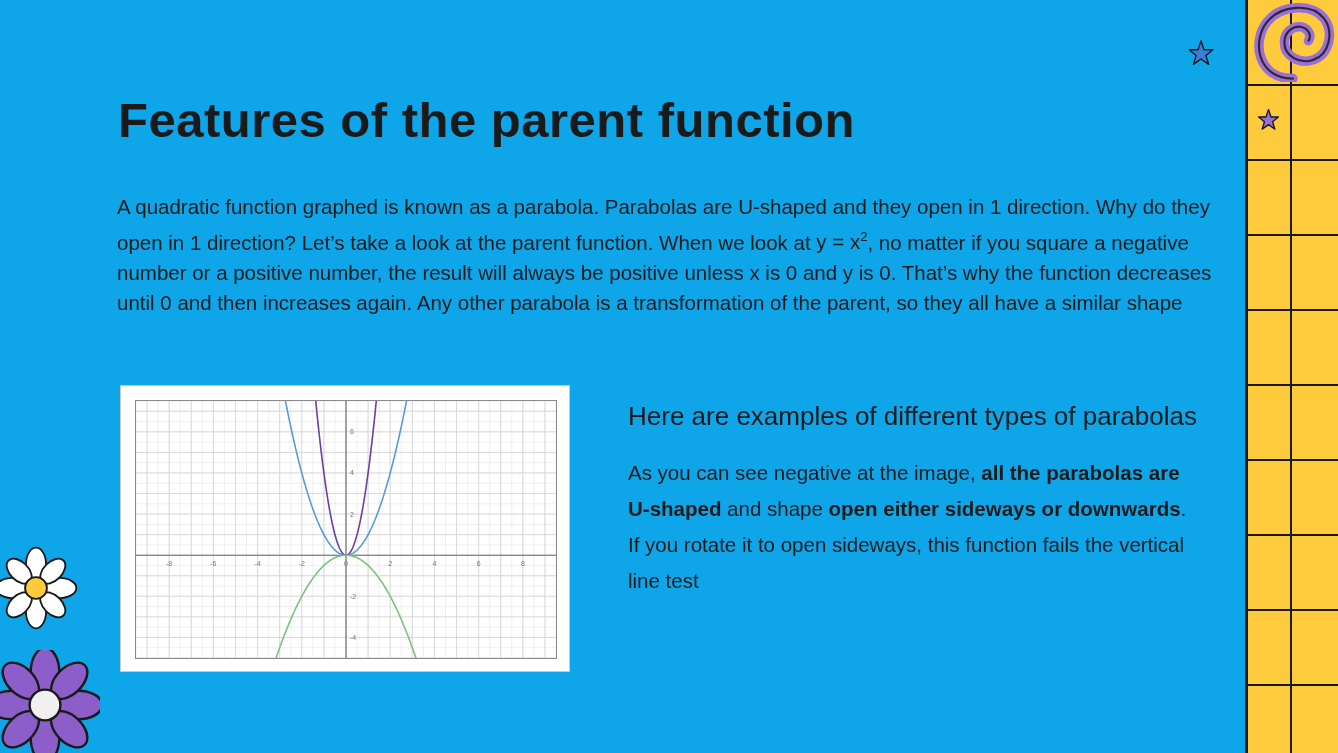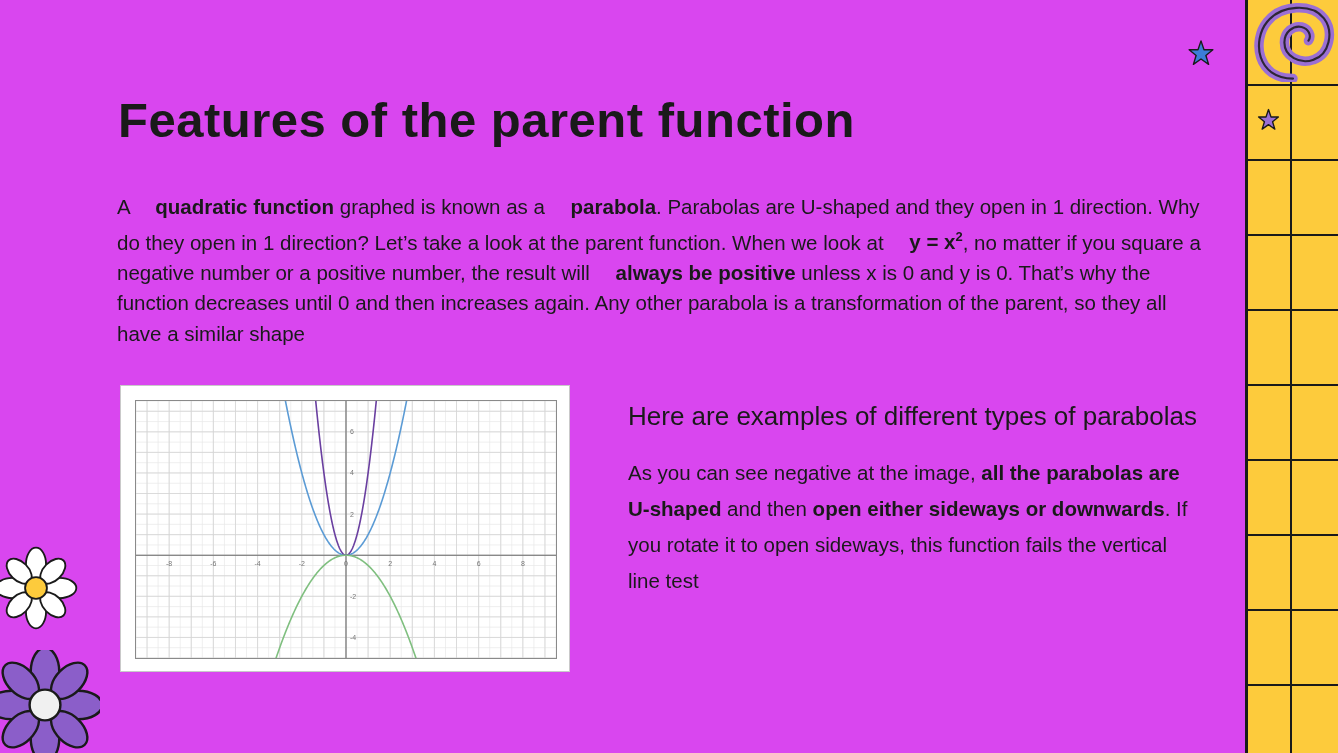--- a/index.html
+++ b/index.html
@@ -11,21 +11,21 @@
     width: 1338px;
     height: 753px;
     overflow: hidden;
     font-family: "Liberation Sans", sans-serif;
   }
 
   #slide {
     position: relative;
     width: 1338px;
     height: 753px;
-    background: #d946ef;
+    background: #0ea5e9;
     overflow: hidden;
   }
 
   
   #right-strip {
     position: absolute;
     top: 0;
     right: 0;
     width: 90px;
     height: 753px;
@@ -91,21 +91,21 @@
 
   #intro-paragraph {
     position: absolute;
     left: 117px;
     top: 192px;
     width: 1097px;
     font-size: 20.5px;
     line-height: 30.5px;
     color: #1a1a1a;
   }
-  #intro-paragraph b { font-weight: bold; margin-left: 20px; }
+  #intro-paragraph b { font-weight: normal; }
   #intro-paragraph sup { font-size: 13px; vertical-align: super; }
 
   
   #graph-frame {
     position: absolute;
     left: 120px;
     top: 385px;
     width: 450px;
     height: 287px;
     background: #ffffff;
@@ -325,15 +325,15 @@
           <text x="214" y="74.46000000000001" fill="#777" font-size="7" text-anchor="start" font-family="&quot;Liberation Sans&quot;, sans-serif">4</text>
           <text x="214" y="33.34" fill="#777" font-size="7" text-anchor="start" font-family="&quot;Liberation Sans&quot;, sans-serif">6</text>
           <path d=" M 145.89 -18.71 L 146.34 -16.33 L 146.78 -13.97 L 147.22 -11.63 L 147.66 -9.30 L 148.11 -6.99 L 148.55 -4.70 L 148.99 -2.42 L 149.43 -0.16 L 149.87 2.09 L 150.32 4.32 L 150.76 6.53 L 151.20 8.73 L 151.64 10.91 L 152.08 13.07 L 152.53 15.21 L 152.97 17.34 L 153.41 19.46 L 153.85 21.56 L 154.29 23.64 L 154.74 25.70 L 155.18 27.75 L 155.62 29.78 L 156.06 31.79 L 156.51 33.79 L 156.95 35.77 L 157.39 37.74 L 157.83 39.69 L 158.27 41.62 L 158.72 43.54 L 159.16 45.44 L 159.60 47.32 L 160.04 49.19 L 160.48 51.04 L 160.93 52.87 L 161.37 54.69 L 161.81 56.49 L 162.25 58.28 L 162.69 60.04 L 163.14 61.80 L 163.58 63.53 L 164.02 65.25 L 164.46 66.95 L 164.91 68.64 L 165.35 70.31 L 165.79 71.96 L 166.23 73.60 L 166.67 75.22 L 167.12 76.82 L 167.56 78.41 L 168.00 79.98 L 168.44 81.53 L 168.88 83.07 L 169.33 84.59 L 169.77 86.10 L 170.21 87.59 L 170.65 89.06 L 171.09 90.51 L 171.54 91.95 L 171.98 93.38 L 172.42 94.78 L 172.86 96.17 L 173.31 97.54 L 173.75 98.90 L 174.19 100.24 L 174.63 101.57 L 175.07 102.87 L 175.52 104.17 L 175.96 105.44 L 176.40 106.70 L 176.84 107.94 L 177.28 109.17 L 177.73 110.37 L 178.17 111.57 L 178.61 112.74 L 179.05 113.90 L 179.49 115.05 L 179.94 116.17 L 180.38 117.28 L 180.82 118.38 L 181.26 119.45 L 181.71 120.51 L 182.15 121.56 L 182.59 122.59 L 183.03 123.60 L 183.47 124.59 L 183.92 125.57 L 184.36 126.53 L 184.80 127.48 L 185.24 128.41 L 185.68 129.32 L 186.13 130.22 L 186.57 131.10 L 187.01 131.96 L 187.45 132.81 L 187.89 133.64 L 188.34 134.45 L 188.78 135.25 L 189.22 136.03 L 189.66 136.80 L 190.11 137.55 L 190.55 138.28 L 190.99 138.99 L 191.43 139.69 L 191.87 140.38 L 192.32 141.04 L 192.76 141.69 L 193.20 142.32 L 193.64 142.94 L 194.08 143.54 L 194.53 144.13 L 194.97 144.69 L 195.41 145.24 L 195.85 145.78 L 196.29 146.30 L 196.74 146.80 L 197.18 147.28 L 197.62 147.75 L 198.06 148.20 L 198.51 148.64 L 198.95 149.06 L 199.39 149.46 L 199.83 149.85 L 200.27 150.22 L 200.72 150.57 L 201.16 150.91 L 201.60 151.23 L 202.04 151.54 L 202.48 151.82 L 202.93 152.09 L 203.37 152.35 L 203.81 152.59 L 204.25 152.81 L 204.69 153.02 L 205.14 153.20 L 205.58 153.38 L 206.02 153.53 L 206.46 153.67 L 206.91 153.80 L 207.35 153.90 L 207.79 153.99 L 208.23 154.07 L 208.67 154.13 L 209.12 154.17 L 209.56 154.19 L 210.00 154.20 L 210.44 154.19 L 210.88 154.17 L 211.33 154.13 L 211.77 154.07 L 212.21 153.99 L 212.65 153.90 L 213.09 153.80 L 213.54 153.67 L 213.98 153.53 L 214.42 153.38 L 214.86 153.20 L 215.31 153.02 L 215.75 152.81 L 216.19 152.59 L 216.63 152.35 L 217.07 152.09 L 217.52 151.82 L 217.96 151.54 L 218.40 151.23 L 218.84 150.91 L 219.28 150.57 L 219.73 150.22 L 220.17 149.85 L 220.61 149.46 L 221.05 149.06 L 221.49 148.64 L 221.94 148.20 L 222.38 147.75 L 222.82 147.28 L 223.26 146.80 L 223.71 146.30 L 224.15 145.78 L 224.59 145.24 L 225.03 144.69 L 225.47 144.13 L 225.92 143.54 L 226.36 142.94 L 226.80 142.32 L 227.24 141.69 L 227.68 141.04 L 228.13 140.38 L 228.57 139.69 L 229.01 138.99 L 229.45 138.28 L 229.89 137.55 L 230.34 136.80 L 230.78 136.03 L 231.22 135.25 L 231.66 134.45 L 232.11 133.64 L 232.55 132.81 L 232.99 131.96 L 233.43 131.10 L 233.87 130.22 L 234.32 129.32 L 234.76 128.41 L 235.20 127.48 L 235.64 126.53 L 236.08 125.57 L 236.53 124.59 L 236.97 123.60 L 237.41 122.59 L 237.85 121.56 L 238.29 120.51 L 238.74 119.45 L 239.18 118.38 L 239.62 117.28 L 240.06 116.17 L 240.51 115.05 L 240.95 113.90 L 241.39 112.74 L 241.83 111.57 L 242.27 110.37 L 242.72 109.17 L 243.16 107.94 L 243.60 106.70 L 244.04 105.44 L 244.48 104.17 L 244.93 102.87 L 245.37 101.57 L 245.81 100.24 L 246.25 98.90 L 246.69 97.54 L 247.14 96.17 L 247.58 94.78 L 248.02 93.38 L 248.46 91.95 L 248.91 90.51 L 249.35 89.06 L 249.79 87.59 L 250.23 86.10 L 250.67 84.59 L 251.12 83.07 L 251.56 81.53 L 252.00 79.98 L 252.44 78.41 L 252.88 76.82 L 253.33 75.22 L 253.77 73.60 L 254.21 71.96 L 254.65 70.31 L 255.09 68.64 L 255.54 66.95 L 255.98 65.25 L 256.42 63.53 L 256.86 61.80 L 257.31 60.04 L 257.75 58.28 L 258.19 56.49 L 258.63 54.69 L 259.07 52.87 L 259.52 51.04 L 259.96 49.19 L 260.40 47.32 L 260.84 45.44 L 261.28 43.54 L 261.73 41.62 L 262.17 39.69 L 262.61 37.74 L 263.05 35.77 L 263.49 33.79 L 263.94 31.79 L 264.38 29.78 L 264.82 27.75 L 265.26 25.70 L 265.71 23.64 L 266.15 21.56 L 266.59 19.46 L 267.03 17.34 L 267.47 15.21 L 267.92 13.07 L 268.36 10.91 L 268.80 8.73 L 269.24 6.53 L 269.68 4.32 L 270.13 2.09 L 270.57 -0.16 L 271.01 -2.42 L 271.45 -4.70 L 271.89 -6.99 L 272.34 -9.30 L 272.78 -11.63 L 273.22 -13.97 L 273.66 -16.33 L 274.11 -18.71" fill="none" stroke="#5b9bd5" stroke-width="1.6"></path>
           <path d=" M 178.17 -16.33 L 178.61 -11.63 L 179.05 -6.99 L 179.49 -2.42 L 179.94 2.09 L 180.38 6.53 L 180.82 10.91 L 181.26 15.21 L 181.71 19.46 L 182.15 23.64 L 182.59 27.75 L 183.03 31.79 L 183.47 35.77 L 183.92 39.69 L 184.36 43.54 L 184.80 47.32 L 185.24 51.04 L 185.68 54.69 L 186.13 58.28 L 186.57 61.80 L 187.01 65.25 L 187.45 68.64 L 187.89 71.96 L 188.34 75.22 L 188.78 78.41 L 189.22 81.53 L 189.66 84.59 L 190.11 87.59 L 190.55 90.51 L 190.99 93.38 L 191.43 96.17 L 191.87 98.90 L 192.32 101.57 L 192.76 104.17 L 193.20 106.70 L 193.64 109.17 L 194.08 111.57 L 194.53 113.90 L 194.97 116.17 L 195.41 118.38 L 195.85 120.51 L 196.29 122.59 L 196.74 124.59 L 197.18 126.53 L 197.62 128.41 L 198.06 130.22 L 198.51 131.96 L 198.95 133.64 L 199.39 135.25 L 199.83 136.80 L 200.27 138.28 L 200.72 139.69 L 201.16 141.04 L 201.60 142.32 L 202.04 143.54 L 202.48 144.69 L 202.93 145.78 L 203.37 146.80 L 203.81 147.75 L 204.25 148.64 L 204.69 149.46 L 205.14 150.22 L 205.58 150.91 L 206.02 151.54 L 206.46 152.09 L 206.91 152.59 L 207.35 153.02 L 207.79 153.38 L 208.23 153.67 L 208.67 153.90 L 209.12 154.07 L 209.56 154.17 L 210.00 154.20 L 210.44 154.17 L 210.88 154.07 L 211.33 153.90 L 211.77 153.67 L 212.21 153.38 L 212.65 153.02 L 213.09 152.59 L 213.54 152.09 L 213.98 151.54 L 214.42 150.91 L 214.86 150.22 L 215.31 149.46 L 215.75 148.64 L 216.19 147.75 L 216.63 146.80 L 217.07 145.78 L 217.52 144.69 L 217.96 143.54 L 218.40 142.32 L 218.84 141.04 L 219.28 139.69 L 219.73 138.28 L 220.17 136.80 L 220.61 135.25 L 221.05 133.64 L 221.49 131.96 L 221.94 130.22 L 222.38 128.41 L 222.82 126.53 L 223.26 124.59 L 223.71 122.59 L 224.15 120.51 L 224.59 118.38 L 225.03 116.17 L 225.47 113.90 L 225.92 111.57 L 226.36 109.17 L 226.80 106.70 L 227.24 104.17 L 227.68 101.57 L 228.13 98.90 L 228.57 96.17 L 229.01 93.38 L 229.45 90.51 L 229.89 87.59 L 230.34 84.59 L 230.78 81.53 L 231.22 78.41 L 231.66 75.22 L 232.11 71.96 L 232.55 68.64 L 232.99 65.25 L 233.43 61.80 L 233.87 58.28 L 234.32 54.69 L 234.76 51.04 L 235.20 47.32 L 235.64 43.54 L 236.08 39.69 L 236.53 35.77 L 236.97 31.79 L 237.41 27.75 L 237.85 23.64 L 238.29 19.46 L 238.74 15.21 L 239.18 10.91 L 239.62 6.53 L 240.06 2.09 L 240.51 -2.42 L 240.95 -6.99 L 241.39 -11.63 L 241.83 -16.33" fill="none" stroke="#6a3fa0" stroke-width="1.6"></path>
           <path d=" M 133.52 277.27 L 133.96 275.85 L 134.40 274.44 L 134.84 273.04 L 135.28 271.64 L 135.73 270.26 L 136.17 268.88 L 136.61 267.51 L 137.05 266.15 L 137.49 264.80 L 137.94 263.45 L 138.38 262.12 L 138.82 260.79 L 139.26 259.47 L 139.71 258.16 L 140.15 256.85 L 140.59 255.56 L 141.03 254.27 L 141.47 252.99 L 141.92 251.72 L 142.36 250.46 L 142.80 249.20 L 143.24 247.96 L 143.68 246.72 L 144.13 245.49 L 144.57 244.27 L 145.01 243.06 L 145.45 241.85 L 145.89 240.65 L 146.34 239.47 L 146.78 238.29 L 147.22 237.11 L 147.66 235.95 L 148.11 234.80 L 148.55 233.65 L 148.99 232.51 L 149.43 231.38 L 149.87 230.26 L 150.32 229.14 L 150.76 228.04 L 151.20 226.94 L 151.64 225.85 L 152.08 224.77 L 152.53 223.69 L 152.97 222.63 L 153.41 221.57 L 153.85 220.52 L 154.29 219.48 L 154.74 218.45 L 155.18 217.43 L 155.62 216.41 L 156.06 215.40 L 156.51 214.40 L 156.95 213.41 L 157.39 212.43 L 157.83 211.46 L 158.27 210.49 L 158.72 209.53 L 159.16 208.58 L 159.60 207.64 L 160.04 206.71 L 160.48 205.78 L 160.93 204.86 L 161.37 203.96 L 161.81 203.05 L 162.25 202.16 L 162.69 201.28 L 163.14 200.40 L 163.58 199.53 L 164.02 198.68 L 164.46 197.82 L 164.91 196.98 L 165.35 196.15 L 165.79 195.32 L 166.23 194.50 L 166.67 193.69 L 167.12 192.89 L 167.56 192.10 L 168.00 191.31 L 168.44 190.53 L 168.88 189.76 L 169.33 189.00 L 169.77 188.25 L 170.21 187.51 L 170.65 186.77 L 171.09 186.04 L 171.54 185.32 L 171.98 184.61 L 172.42 183.91 L 172.86 183.21 L 173.31 182.53 L 173.75 181.85 L 174.19 181.18 L 174.63 180.52 L 175.07 179.86 L 175.52 179.22 L 175.96 178.58 L 176.40 177.95 L 176.84 177.33 L 177.28 176.72 L 177.73 176.11 L 178.17 175.52 L 178.61 174.93 L 179.05 174.35 L 179.49 173.78 L 179.94 173.21 L 180.38 172.66 L 180.82 172.11 L 181.26 171.57 L 181.71 171.04 L 182.15 170.52 L 182.59 170.01 L 183.03 169.50 L 183.47 169.00 L 183.92 168.51 L 184.36 168.03 L 184.80 167.56 L 185.24 167.10 L 185.68 166.64 L 186.13 166.19 L 186.57 165.75 L 187.01 165.32 L 187.45 164.90 L 187.89 164.48 L 188.34 164.07 L 188.78 163.67 L 189.22 163.28 L 189.66 162.90 L 190.11 162.53 L 190.55 162.16 L 190.99 161.80 L 191.43 161.45 L 191.87 161.11 L 192.32 160.78 L 192.76 160.45 L 193.20 160.14 L 193.64 159.83 L 194.08 159.53 L 194.53 159.24 L 194.97 158.95 L 195.41 158.68 L 195.85 158.41 L 196.29 158.15 L 196.74 157.90 L 197.18 157.66 L 197.62 157.42 L 198.06 157.20 L 198.51 156.98 L 198.95 156.77 L 199.39 156.57 L 199.83 156.38 L 200.27 156.19 L 200.72 156.01 L 201.16 155.84 L 201.60 155.68 L 202.04 155.53 L 202.48 155.39 L 202.93 155.25 L 203.37 155.13 L 203.81 155.01 L 204.25 154.89 L 204.69 154.79 L 205.14 154.70 L 205.58 154.61 L 206.02 154.53 L 206.46 154.46 L 206.91 154.40 L 207.35 154.35 L 207.79 154.30 L 208.23 154.27 L 208.67 154.24 L 209.12 154.22 L 209.56 154.20 L 210.00 154.20 L 210.44 154.20 L 210.88 154.22 L 211.33 154.24 L 211.77 154.27 L 212.21 154.30 L 212.65 154.35 L 213.09 154.40 L 213.54 154.46 L 213.98 154.53 L 214.42 154.61 L 214.86 154.70 L 215.31 154.79 L 215.75 154.89 L 216.19 155.01 L 216.63 155.13 L 217.07 155.25 L 217.52 155.39 L 217.96 155.53 L 218.40 155.68 L 218.84 155.84 L 219.28 156.01 L 219.73 156.19 L 220.17 156.38 L 220.61 156.57 L 221.05 156.77 L 221.49 156.98 L 221.94 157.20 L 222.38 157.42 L 222.82 157.66 L 223.26 157.90 L 223.71 158.15 L 224.15 158.41 L 224.59 158.68 L 225.03 158.95 L 225.47 159.24 L 225.92 159.53 L 226.36 159.83 L 226.80 160.14 L 227.24 160.45 L 227.68 160.78 L 228.13 161.11 L 228.57 161.45 L 229.01 161.80 L 229.45 162.16 L 229.89 162.53 L 230.34 162.90 L 230.78 163.28 L 231.22 163.67 L 231.66 164.07 L 232.11 164.48 L 232.55 164.90 L 232.99 165.32 L 233.43 165.75 L 233.87 166.19 L 234.32 166.64 L 234.76 167.10 L 235.20 167.56 L 235.64 168.03 L 236.08 168.51 L 236.53 169.00 L 236.97 169.50 L 237.41 170.01 L 237.85 170.52 L 238.29 171.04 L 238.74 171.57 L 239.18 172.11 L 239.62 172.66 L 240.06 173.21 L 240.51 173.78 L 240.95 174.35 L 241.39 174.93 L 241.83 175.52 L 242.27 176.11 L 242.72 176.72 L 243.16 177.33 L 243.60 177.95 L 244.04 178.58 L 244.48 179.22 L 244.93 179.86 L 245.37 180.52 L 245.81 181.18 L 246.25 181.85 L 246.69 182.53 L 247.14 183.21 L 247.58 183.91 L 248.02 184.61 L 248.46 185.32 L 248.91 186.04 L 249.35 186.77 L 249.79 187.51 L 250.23 188.25 L 250.67 189.00 L 251.12 189.76 L 251.56 190.53 L 252.00 191.31 L 252.44 192.10 L 252.88 192.89 L 253.33 193.69 L 253.77 194.50 L 254.21 195.32 L 254.65 196.15 L 255.09 196.98 L 255.54 197.82 L 255.98 198.68 L 256.42 199.53 L 256.86 200.40 L 257.31 201.28 L 257.75 202.16 L 258.19 203.05 L 258.63 203.96 L 259.07 204.86 L 259.52 205.78 L 259.96 206.71 L 260.40 207.64 L 260.84 208.58 L 261.28 209.53 L 261.73 210.49 L 262.17 211.46 L 262.61 212.43 L 263.05 213.41 L 263.49 214.40 L 263.94 215.40 L 264.38 216.41 L 264.82 217.43 L 265.26 218.45 L 265.71 219.48 L 266.15 220.52 L 266.59 221.57 L 267.03 222.63 L 267.47 223.69 L 267.92 224.77 L 268.36 225.85 L 268.80 226.94 L 269.24 228.04 L 269.68 229.14 L 270.13 230.26 L 270.57 231.38 L 271.01 232.51 L 271.45 233.65 L 271.89 234.80 L 272.34 235.95 L 272.78 237.11 L 273.22 238.29 L 273.66 239.47 L 274.11 240.65 L 274.55 241.85 L 274.99 243.06 L 275.43 244.27 L 275.87 245.49 L 276.32 246.72 L 276.76 247.96 L 277.20 249.20 L 277.64 250.46 L 278.08 251.72 L 278.53 252.99 L 278.97 254.27 L 279.41 255.56 L 279.85 256.85 L 280.29 258.16 L 280.74 259.47 L 281.18 260.79 L 281.62 262.12 L 282.06 263.45 L 282.51 264.80 L 282.95 266.15 L 283.39 267.51 L 283.83 268.88 L 284.27 270.26 L 284.72 271.64 L 285.16 273.04 L 285.60 274.44 L 286.04 275.85 L 286.48 277.27" fill="none" stroke="#7fbf7f" stroke-width="1.6"></path>
         </svg>
     </div>
   </div>
 
   <div id="right-text-1">Here are examples of different types of parabolas</div>
-  <div id="right-text-2"><span>As you can see negative at the image, </span><b>all the parabolas are U-shaped</b><span> and then </span><b>open either sideways or downwards</b><span>. If you rotate it to open sideways, this function fails the vertical line test</span></div>
+  <div id="right-text-2"><span>As you can see negative at the image, </span><b>all the parabolas are U-shaped</b><span> and shape </span><b>open either sideways or downwards</b><span>. If you rotate it to open sideways, this function fails the vertical line test</span></div>
 
 </div>
 
 </body></html>

